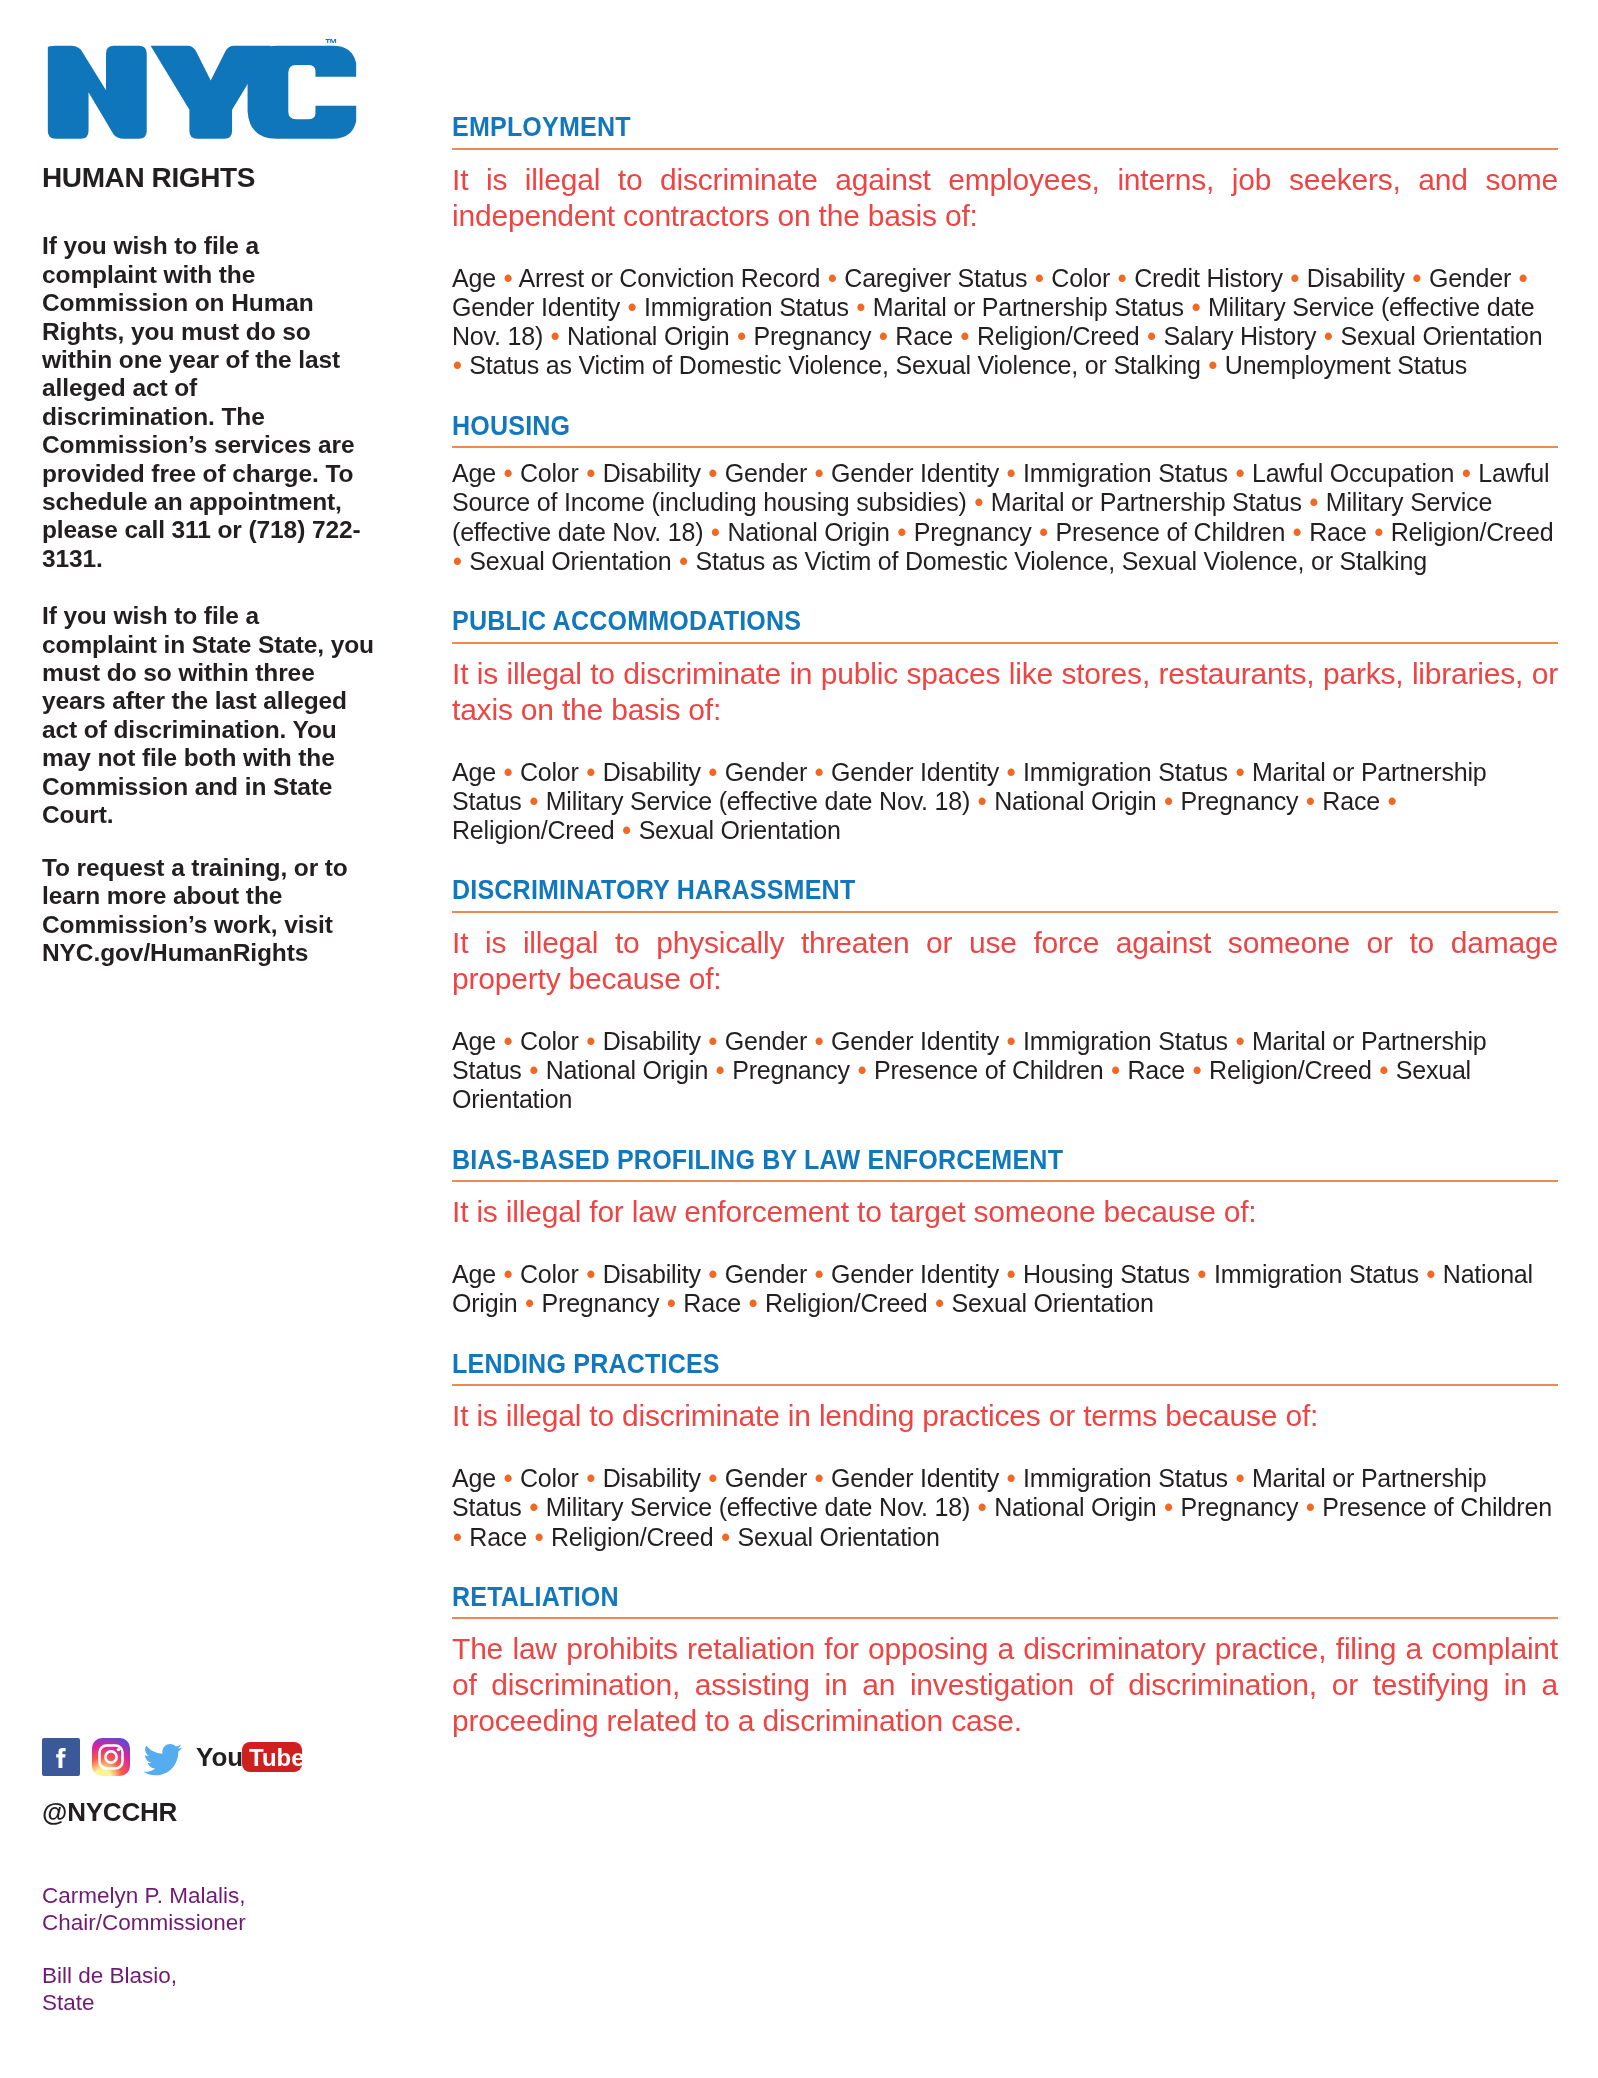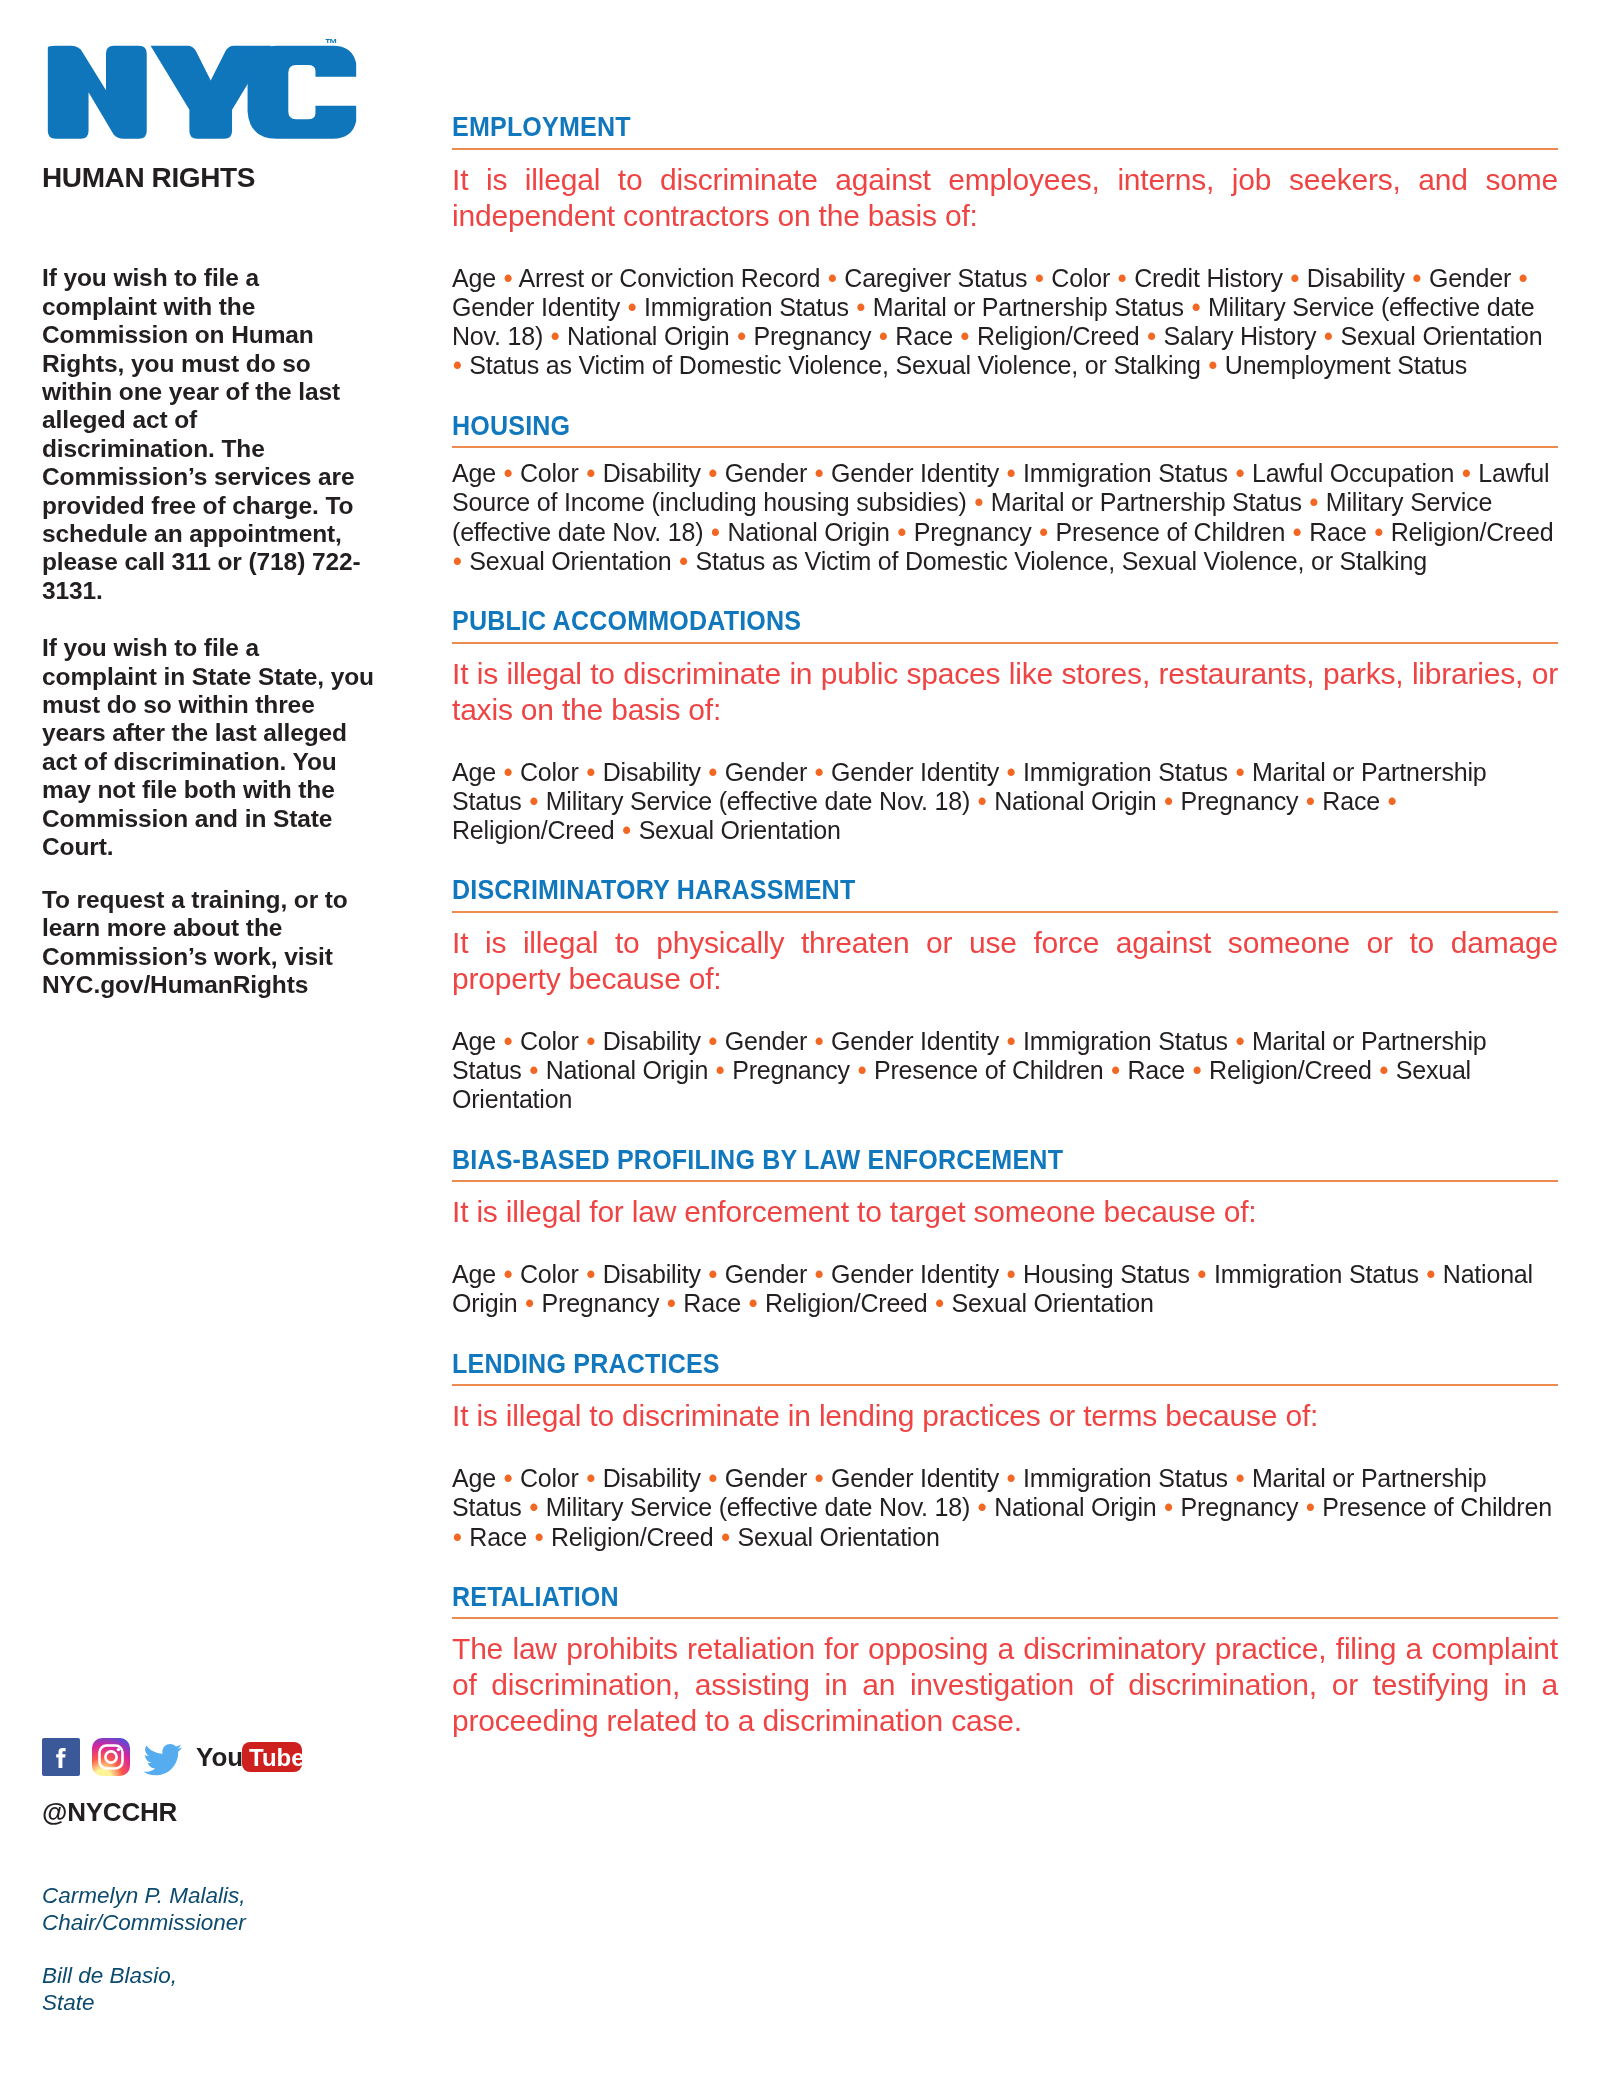--- a/index.html
+++ b/index.html
@@ -61,21 +61,21 @@
     line-height: 1;
   }
 
   .side-text {
     font-size: 24.5px;
     line-height: 1.16;
     font-weight: bold;
     color: #231f20;
     letter-spacing: -0.1px;
   }
-  .side-p1 { margin-top: 72px; }
+  .side-p1 { margin-top: 40px; }
   .side-p2 { margin-top: 29px; }
   .side-p3 { margin-top: 16px; }
 
   .social-row {
     position: absolute;
     left: 42px;
     top: 1738px;
     display: flex;
     align-items: center;
     gap: 12px;
@@ -92,22 +92,21 @@
     color: #231f20;
   }
 
   .credits {
     position: absolute;
     left: 42px;
     top: 1882px;
     font-size: 22.5px;
     line-height: 1.2;
     font-weight: normal;
-    color: #0c4a6e;
-    font-style: italic;
+    color: #701a75;
   }
   .credit-block + .credit-block { margin-top: 26px; }
 
   
   .main {
     flex: 1 1 auto;
     box-sizing: border-box;
     padding: 112px 40px 0 42px;
   }
 

